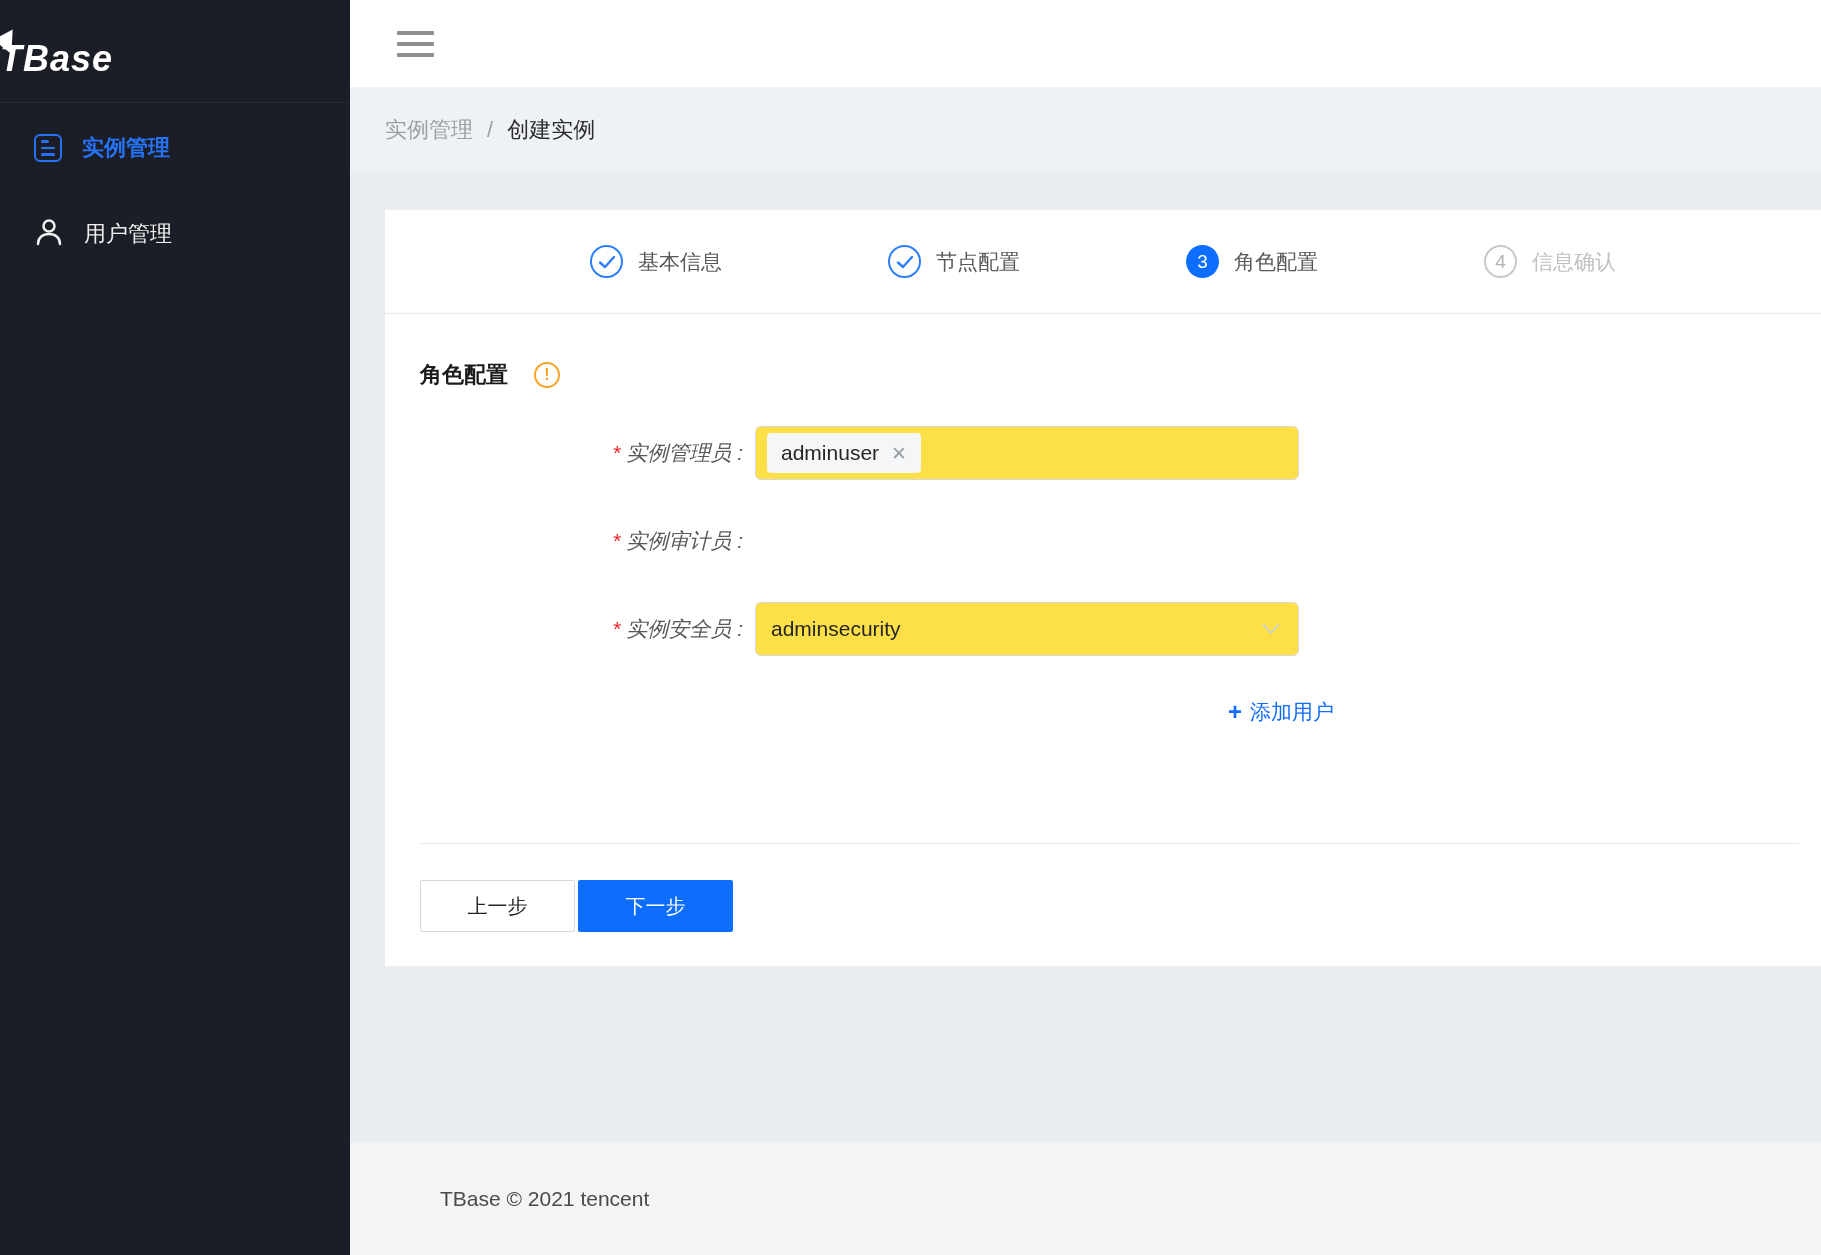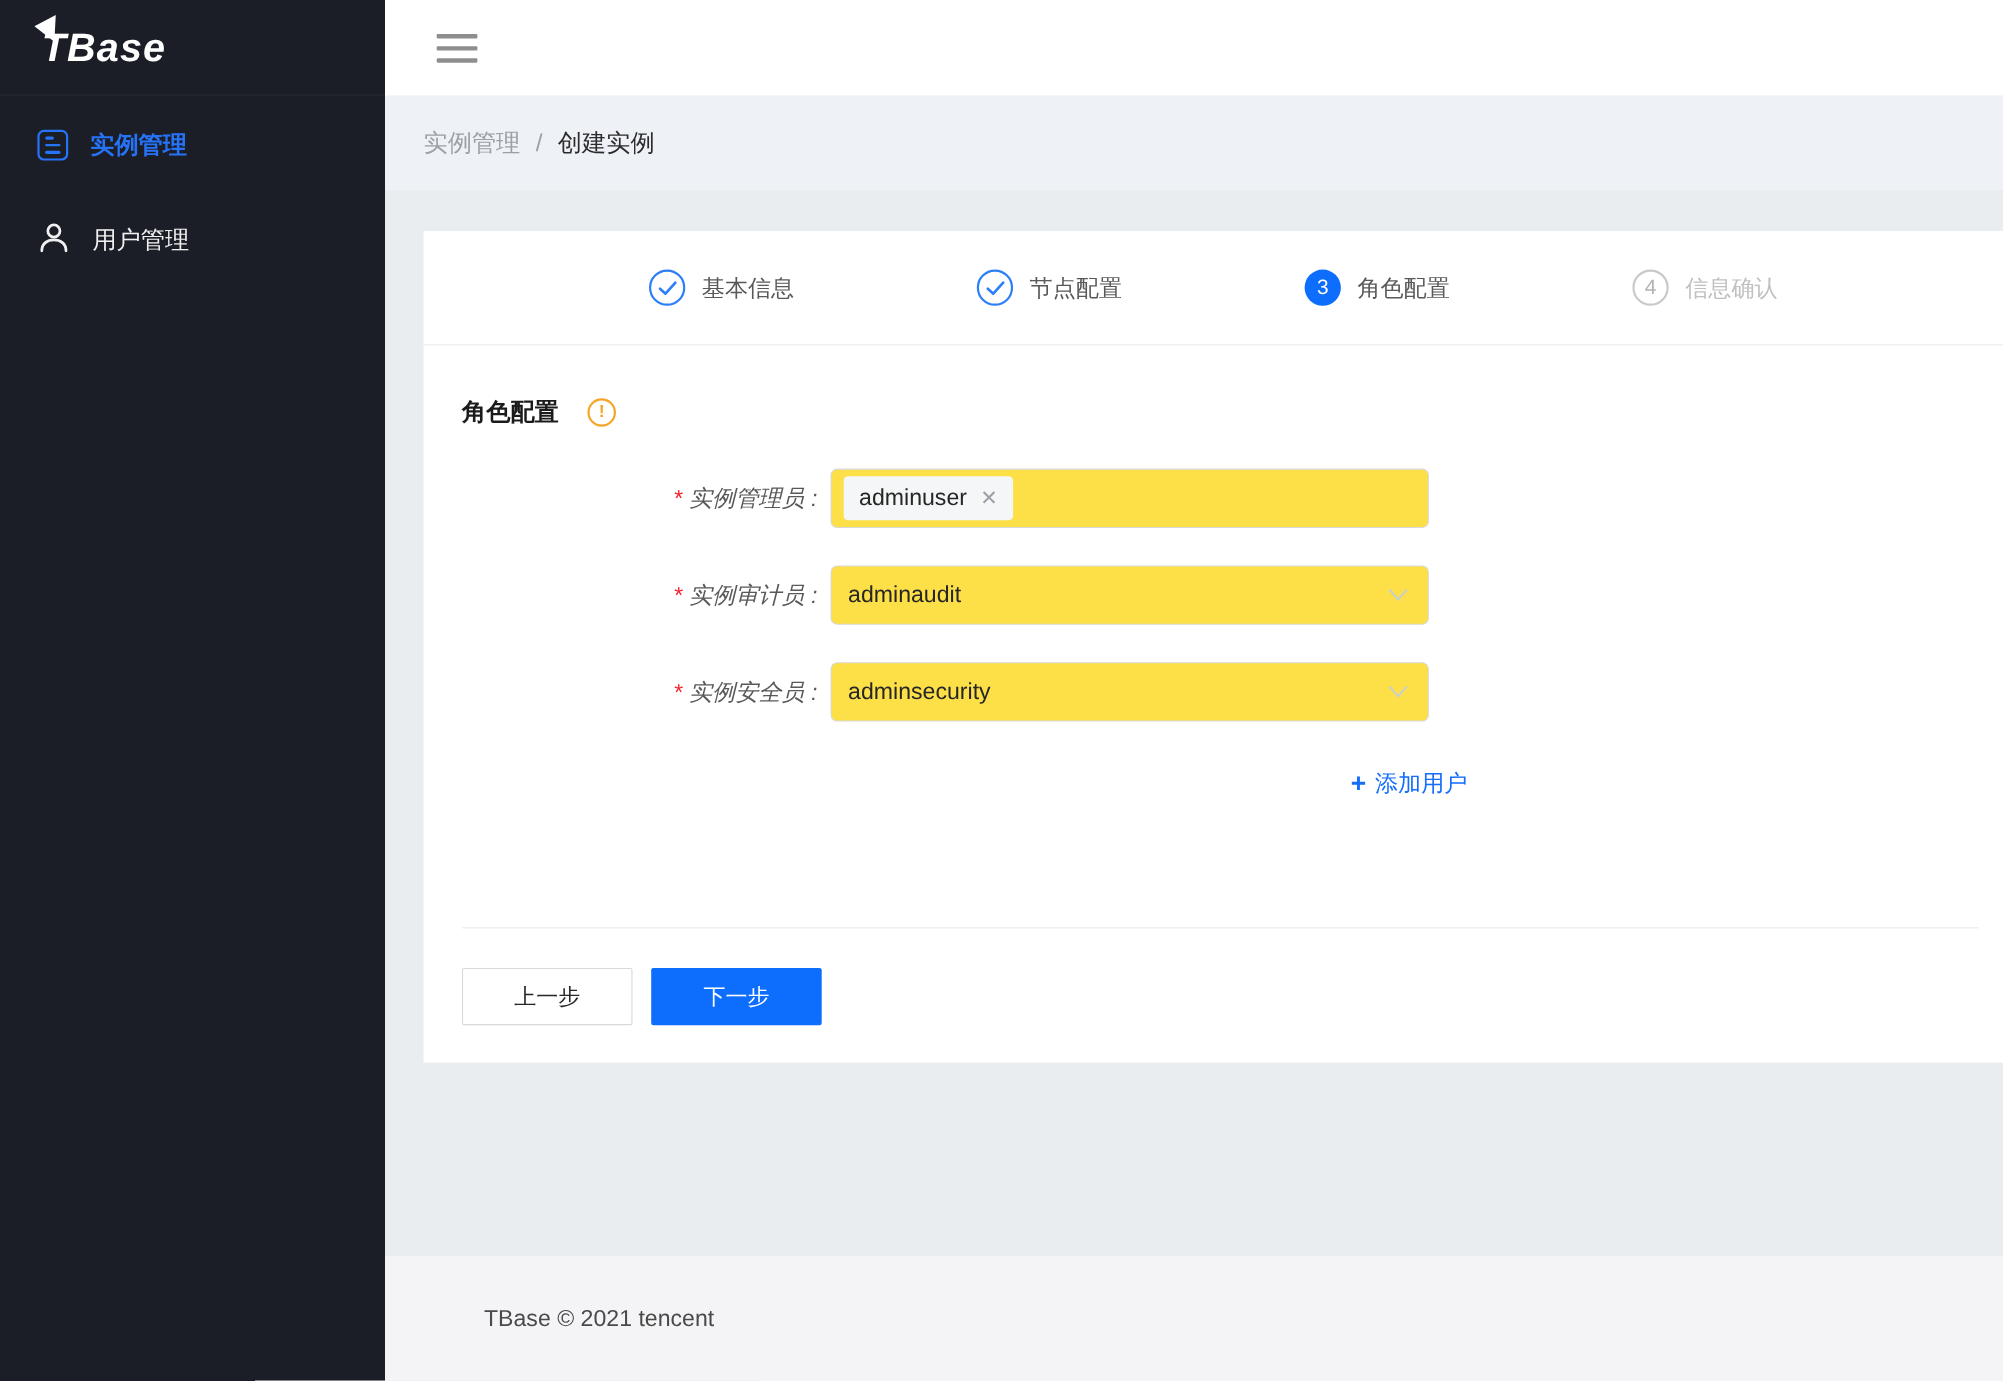--- a/index.html
+++ b/index.html
@@ -11,22 +11,23 @@
     overflow: hidden;
     color: #262626;
   }
 
   
   .sidebar {
     position: absolute; left: 0; top: 0; width: 350px; height: 1255px;
     background: #1b1e26; z-index: 5;
   }
   .logo-row {
-    height: 87px; display: flex; align-items: center; padding-left: 38px;
+    height: 87px; display: flex; align-items: center; 
     border-bottom: 1px solid #262a33;
+    margin-top: 16px;
   }
   .logo {
     color: #ffffff; font-size: 36px; font-weight: 700; font-style: italic;
     letter-spacing: 1px; position: relative; line-height: 1;
   }
   .logo .logo-arrow {
     position: absolute; left: -3px; top: -12px; width: 0; height: 0;
     border-left: 9px solid transparent; border-right: 14px solid transparent;
     border-bottom: 20px solid #ffffff; transform: rotate(38deg);
   }
@@ -125,21 +126,21 @@
 
   .add-user {
     position: absolute; top: 488px; left: 405px; width: 544px;
     text-align: right; font-size: 21px; color: #146dfc; cursor: pointer;
   }
   .add-user .plus { font-weight: 700; font-size: 24px; margin-right: 8px; vertical-align: -1px; }
 
   .card-divider { position: absolute; left: 35px; right: 22px; top: 633px; height: 1px; background: #e8eaec; }
 
   
-  .btn-row { position: absolute; left: 35px; top: 670px; display: flex; gap: 17px; text-align: right; }
+  .btn-row { position: absolute; left: 35px; top: 670px; display: flex; gap: 3px; text-align: right; }
   .btn {
     width: 155px; height: 52px; display: flex; align-items: center; justify-content: center;
     font-size: 20px; cursor: pointer; border-radius: 2px;
   }
   .btn-default { background: #ffffff; border: 1px solid #d9d9d9; color: #262626; }
   .btn-primary { background: #0d6efd; color: #ffffff; border: none; }
 
   
   .footer {
     position: absolute; left: 0; bottom: 0; width: 1471px; height: 113px;
@@ -239,28 +240,20 @@
             <span>adminuser</span>
             <span class="tag-close">✕</span>
           </span>
         </div>
       </div>
 
       <div class="form-row r2">
         <div class="f-label">
           <span class="req">*</span><span>实例审计员 :</span>
         </div>
-        <div class="f-box">
-          <span class="select-value">adminaudit</span>
-          <span class="chevron">
-            <svg width="18" height="12" viewBox="0 0 18 12" fill="none">
-              <path d="M1.5 1.5 L9 10 L16.5 1.5" stroke="#c9ced6" stroke-width="1.8" fill="none" stroke-linecap="round"></path>
-            </svg>
-          </span>
-        </div>
       </div>
 
       <div class="form-row r3">
         <div class="f-label">
           <span class="req">*</span><span>实例安全员 :</span>
         </div>
         <div class="f-box">
           <span class="select-value">adminsecurity</span>
           <span class="chevron">
             <svg width="18" height="12" viewBox="0 0 18 12" fill="none">

